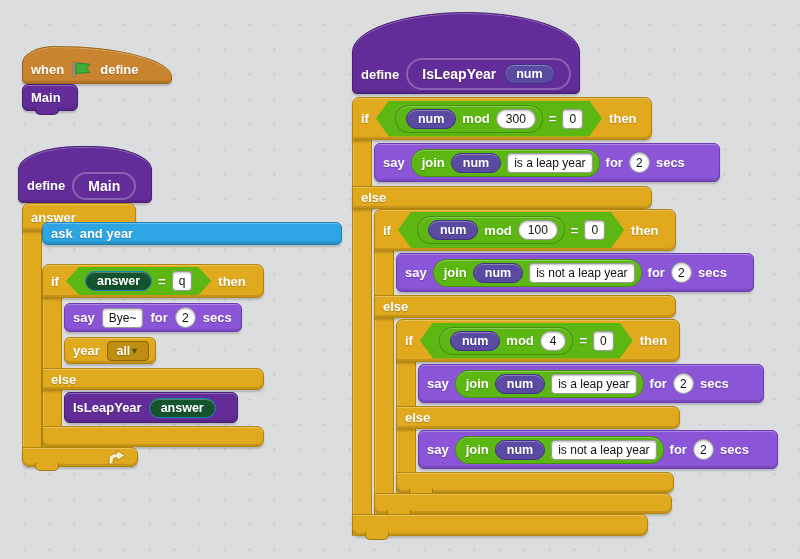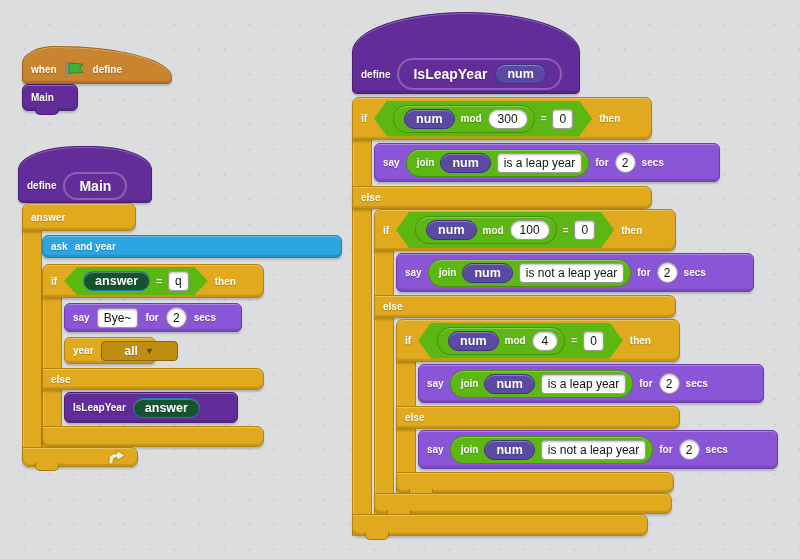--- a/index.html
+++ b/index.html
@@ -14,21 +14,21 @@
   .piece{position:absolute;box-sizing:border-box;display:flex;align-items:center;gap:7px;
     white-space:nowrap;border:1px solid rgba(0,0,0,.28);padding:0 8px;
     box-shadow:inset 0 1px 0 rgba(255,255,255,.28), inset 0 -2px 1px rgba(0,0,0,.13), 0 2px 2px rgba(0,0,0,.18);}
   .arm{position:absolute;box-sizing:border-box;border:1px solid rgba(0,0,0,.28);border-top:none;border-bottom:none;
     box-shadow:inset 1px 1px 0 rgba(255,255,255,.2);width:20px;}
   .control{background:#e1a91e;border-color:#b3850c}
   .events{background:#c8842f;border-color:#9c6717}
   .looks{background:#8a55d7;border-color:#6d3cb5}
   .sensing{background:#2ca5e2;border-color:#1f83b6}
   .custom{background:#632d99;border-color:#4a1f78}
-  .lbl{color:#fff;font-weight:bold;font-size:10px;text-shadow:0 1px 1px rgba(0,0,0,.25)}
+  .lbl{color:#fff;font-weight:bold;font-size:13px;text-shadow:0 1px 1px rgba(0,0,0,.25)}
   .hat{border-radius:60px 60px 5px 5px / 24px 24px 5px 5px}
   .hatwide{border-radius:114px 114px 5px 5px / 40px 40px 5px 5px}
   .hatflag{border-radius:34px 120px 5px 5px / 18px 32px 5px 5px}
   .topbar{border-radius:7px 7px 7px 0}
   .midbar{border-radius:0 7px 7px 0}
   .botbar{border-radius:0 7px 7px 7px}
   .stack{border-radius:6px}
   .proto{display:inline-flex;align-items:center;gap:8px;border:2px solid rgba(255,255,255,.25);
     border-radius:16px;padding:4px 14px;color:#fff;font-weight:bold;font-size:14px;text-shadow:0 1px 1px rgba(0,0,0,.25)}
   .rep{display:inline-flex;align-items:center;border-radius:999px;padding:2px 11px;font-weight:bold;
@@ -40,21 +40,21 @@
     clip-path:polygon(13px 0,calc(100% - 13px) 0,100% 50%,calc(100% - 13px) 100%,13px 100%,0 50%)}
   .goval{display:inline-flex;align-items:center;gap:6px;background:#5cb712;border:1px solid rgba(0,0,0,.22);
     border-radius:999px;padding:3px 6px 3px 10px;box-shadow:inset 0 1px 0 rgba(255,255,255,.28)}
   .tin{background:#fff;color:#111;font-size:12px;border-radius:4px;padding:2px 6px;border:1px solid #9a9a9a;
     box-shadow:inset 0 1px 2px rgba(0,0,0,.25);display:inline-flex;align-items:center}
   .oin{background:#fff;color:#111;font-size:12px;border-radius:999px;padding:2px 9px;border:1px solid #9a9a9a;
     box-shadow:inset 0 1px 2px rgba(0,0,0,.25);display:inline-flex;align-items:center}
   .cin{background:#fff;color:#111;font-size:12px;width:19px;height:19px;border-radius:50%;padding:0;
     border:1px solid #9a9a9a;box-shadow:inset 0 1px 2px rgba(0,0,0,.25);display:inline-flex;align-items:center;justify-content:center}
   .dd{background:#bd8e12;border:1px solid #8a6604;border-radius:4px;color:#fff;font-weight:bold;font-size:12px;
-    padding:2px 23px;display:inline-flex;gap:7px;align-items:center;text-shadow:0 1px 1px rgba(0,0,0,.25)}
+    padding:2px 9px;display:inline-flex;align-items:center;text-shadow:0 1px 1px rgba(0,0,0,.25)}
   .dd .arrow{color:#5e4502;font-size:9px;text-shadow:none}
   .bump{position:absolute;left:12px;bottom:-5px;width:22px;height:7px;border-radius:0 0 5px 5px;
     border:1px solid rgba(0,0,0,.28);border-top:none}
   .bump.control{background:#e1a91e}.bump.custom{background:#632d99}
   svg{display:block}
 </style>
 </head>
 <body>
 
 <div class="piece events hatflag" style="left:22px;top:46px;width:150px;height:38px;padding-top:8px">
@@ -77,21 +77,21 @@
   <span class="proto">
     <span>Main</span>
   </span>
 </div>
 
 <div class="arm control" style="left:22px;top:228px;height:222px"></div>
 <div class="piece control topbar" style="left:22px;top:203px;width:114px;height:28px">
   <span class="lbl">answer</span>
 </div>
 
-<div class="piece sensing stack" style="left:42px;top:235px;width:300px;height:23px">
+<div class="piece sensing stack" style="left:42px;top:222px;width:300px;height:23px">
   <span class="lbl">ask</span>
   <span class="lbl">and year</span>
 </div>
 
 <div class="arm control" style="left:42px;top:296px;height:151px"></div>
 <div class="piece control topbar" style="left:42px;top:264px;width:222px;height:34px">
   <span class="lbl">if</span>
   <span class="hex">
     <span class="rep rep-answer">answer</span>
     <span class="lbl">=</span>

